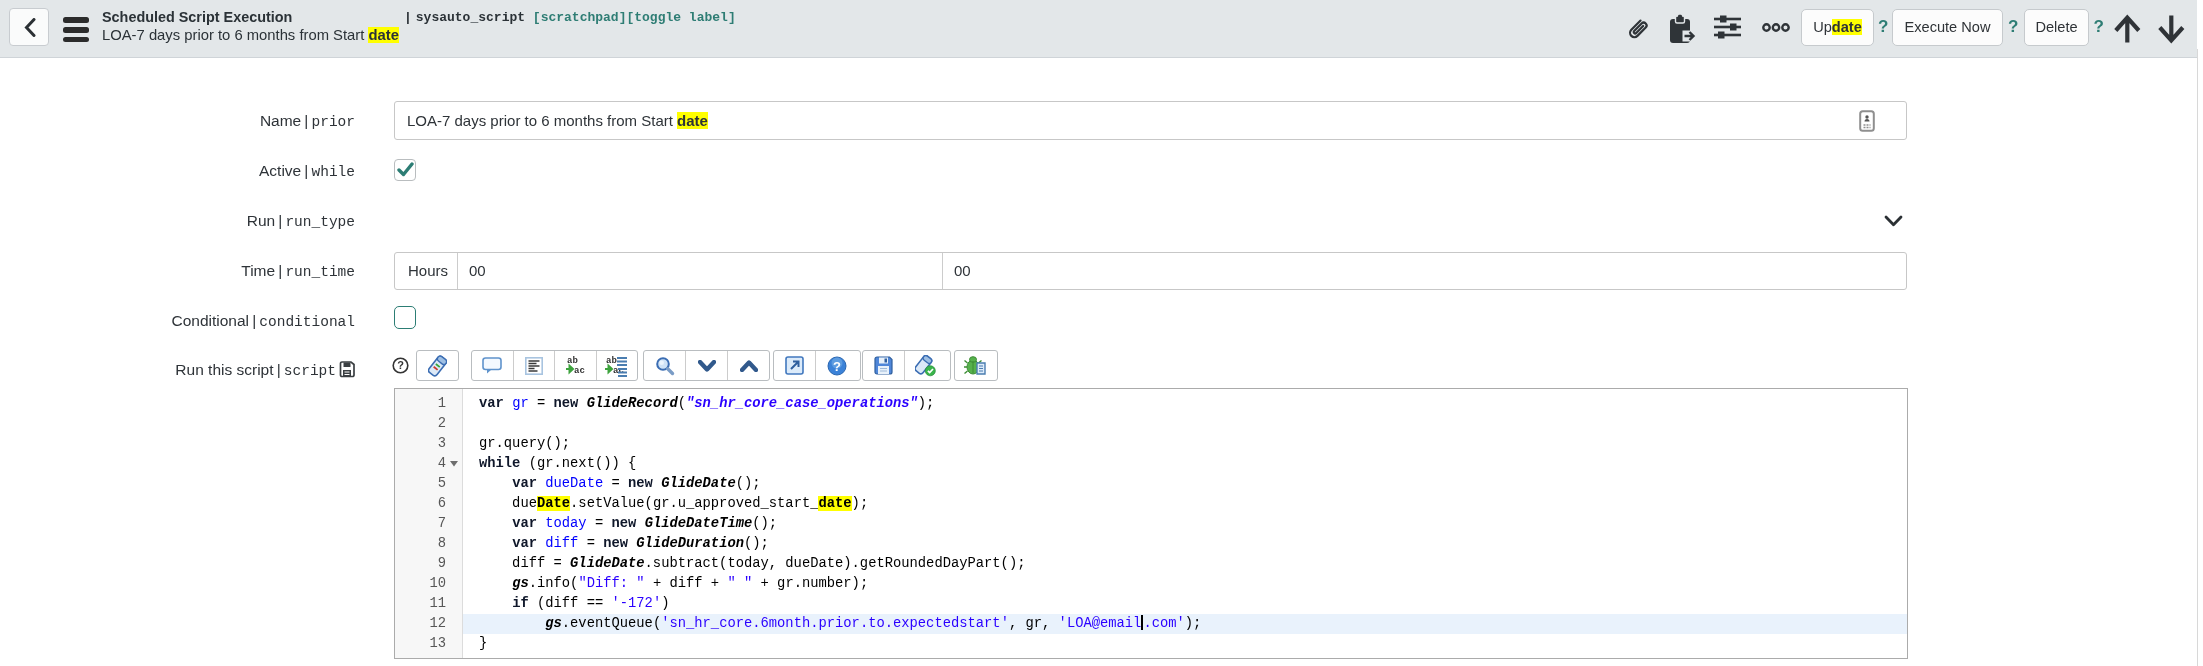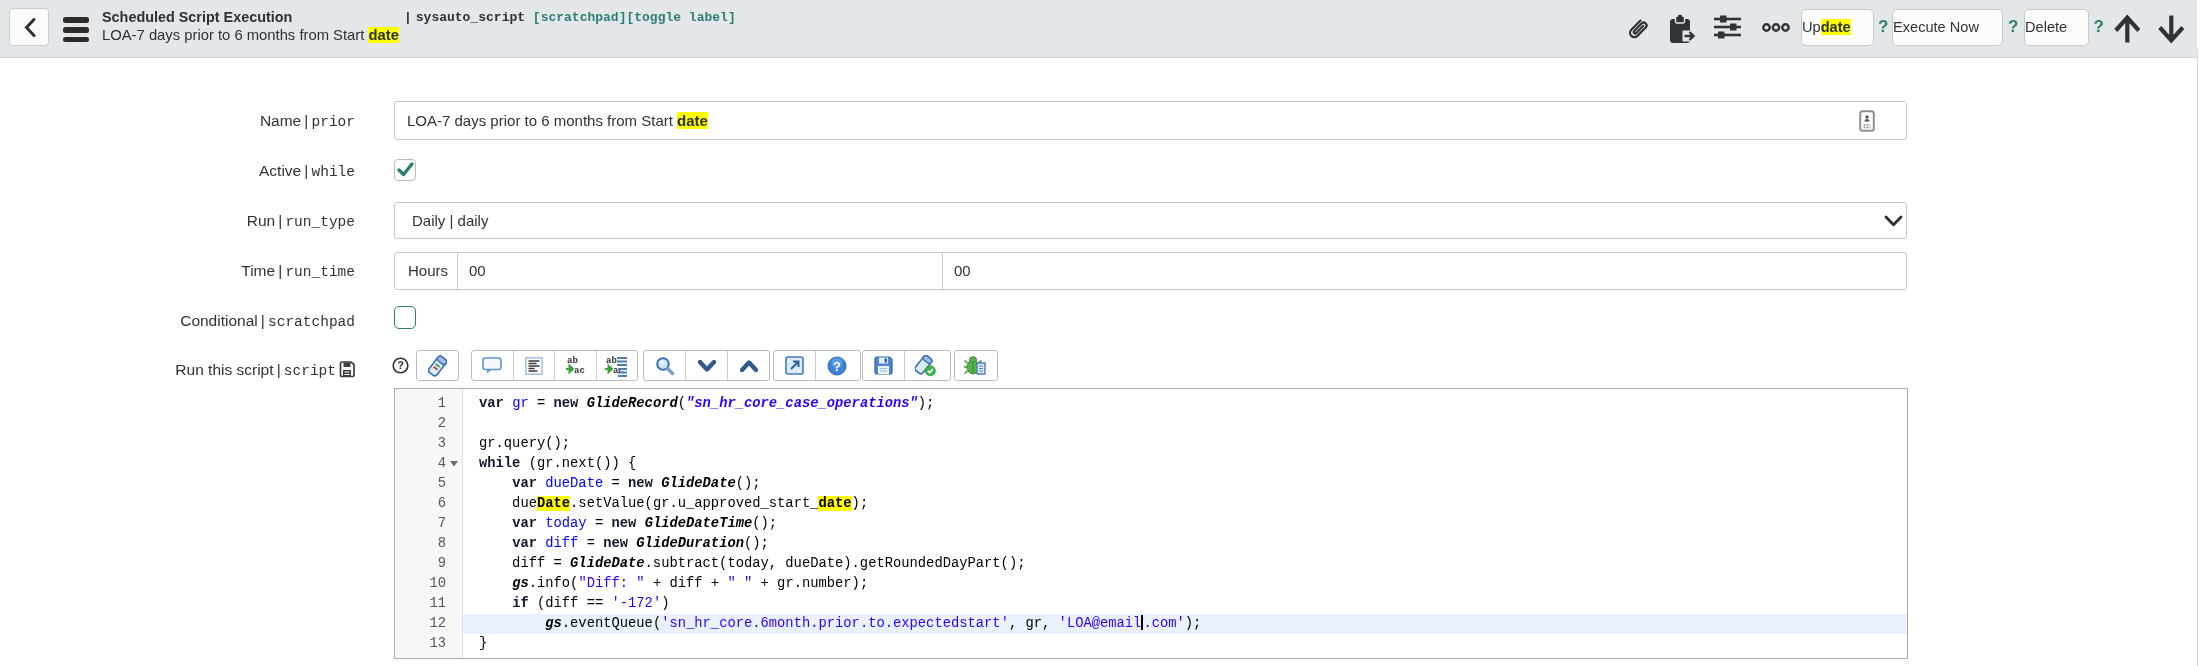--- a/index.html
+++ b/index.html
@@ -8,21 +8,21 @@
 #hdr{position:absolute;left:0;top:0;width:2197px;height:57px;background:#e3e7e9;border-bottom:1px solid #cfd4d8}
 #back{position:absolute;left:9px;top:8px;width:38px;height:36px;background:#fafbfb;border:1px solid #c8ccd0;border-radius:4px}
 .hbar{position:absolute;left:63px;width:26px;height:5.6px;background:#2b2b2b;border-radius:2.5px}
 #title{position:absolute;left:102px;top:9px;font-size:14.4px;font-weight:bold;line-height:17px;color:#2b3237}
 #subtitle{position:absolute;left:102px;top:27px;font-size:14.8px;line-height:17px;color:#2b3237}
 .hl{background:#ffff00;font-weight:bold}
 #tbl{position:absolute;left:404px;top:9px;font-size:13px;font-weight:bold;line-height:18px;
   font-family:"Liberation Mono",monospace;color:#2b3237}
 #tbl .tc{color:#2e7d74}
 .btn{position:absolute;top:9px;height:35px;background:#fcfcfc;border:1px solid #c6cacd;border-radius:5px;
-  font-size:14.6px;color:#2f3337;text-align:left;line-height:35px}
+  font-size:14.6px;color:#2f3337;text-align:center;line-height:35px}
 .q{position:absolute;top:17px;font-size:17px;line-height:20px;font-weight:bold;color:#2e7d74}
 
 .lbl{position:absolute;left:0;width:355px;text-align:right;font-size:15.5px;line-height:20px;color:#2e3338;white-space:nowrap}
 .lbl .mm{font-family:"Liberation Mono",monospace;font-size:14.5px}
 .inp{position:absolute;left:394px;width:1511px;background:#fff;border:1px solid #c7c7c7;border-radius:3px;
   font-size:15px;color:#2e3338}
 .cb{position:absolute;left:394px;width:20px;height:20px;background:#fff;border-radius:4px}
 
 .tg{position:absolute;top:350px;height:29px;background:#fff;border:1px solid #b9bdc0;border-radius:3px;display:flex}
 .ticon{width:41px;height:29px;border-right:1px solid #ccc;display:flex;align-items:center;justify-content:center}
@@ -113,33 +113,32 @@
  <path d="M5.5 11.5 a2.5 2.5 0 0 1 5 0 z" fill="#555"></path>
  <path d="M4.5 15 h7 M4.5 17.5 h7" stroke="#8f8f8f" stroke-width="1.3" stroke-dasharray="2 1"></path>
     </svg>
 <div class="lbl" style="top:160.5px">Active | <span class="mm">while</span></div>
 <div class="cb" style="top:159px;border:1px solid #b9bdbf"></div>
 <svg class="abs" style="left:397px;top:162px" width="17" height="15" viewBox="0 0 17 15">
  <path d="M2 8 L6.5 12.5 L15 2" stroke="#2c7d74" stroke-width="3.4" fill="none" stroke-linecap="round" stroke-linejoin="round"></path>
     </svg>
 
 <div class="lbl" style="top:210.5px">Run | <span class="mm">run_type</span></div>
-<div class="inp" style="top:202px;height:35px;line-height:35px"><span style="padding-left:17px">Daily | daily</span></div>
 <svg class="abs" style="left:1884px;top:214.5px" width="19" height="12" viewBox="0 0 19 12">
  <path d="M2 2 L9.5 9.8 L17 2" stroke="#2b3034" stroke-width="2.8" fill="none" stroke-linecap="round" stroke-linejoin="round"></path>
     </svg>
 
 <div class="lbl" style="top:261px">Time | <span class="mm">run_time</span></div>
 <div class="inp" style="top:252px;height:36px;line-height:36px;display:flex">
   <div style="width:63px;border-right:1px solid #ccc;padding-left:13px;box-sizing:border-box">Hours</div>
   <div style="width:485px;border-right:1px solid #ccc;padding-left:11px;box-sizing:border-box">00</div>
   <div style="flex:1;padding-left:11px">00</div>
 </div>
 
-<div class="lbl" style="top:311px">Conditional | <span class="mm">scratchpad</span></div>
+<div class="lbl" style="top:311px">Conditional | <span class="mm">conditional</span></div>
 <div class="cb" style="top:306px;height:21px;border:1.8px solid #2c7d74;border-radius:5px"></div>
 
 <div class="lbl" style="top:360px">Run this script | <span class="mm">script</span><svg style="vertical-align:-3px;margin-left:3px" width="16" height="17" viewBox="0 0 16 17">
  <path d="M1.5 2.5 a1.5 1.5 0 0 1 1.5-1.5 h9 L15 3.5 V14 a1.5 1.5 0 0 1-1.5 1.5 H3 a1.5 1.5 0 0 1-1.5-1.5 z" fill="none" stroke="#3a3f42" stroke-width="1.7"></path>
  <rect x="4.5" y="1.5" width="7" height="4.5" fill="#3a3f42"></rect>
  <rect x="4" y="9" width="8" height="6.5" fill="#3a3f42"></rect>
  <path d="M5.5 11 h5 M5.5 13.5 h5" stroke="#fff" stroke-width="1"></path>
       </svg></div>
 
 <svg class="abs" style="left:392px;top:357px" width="17" height="17" viewBox="0 0 17 17">

